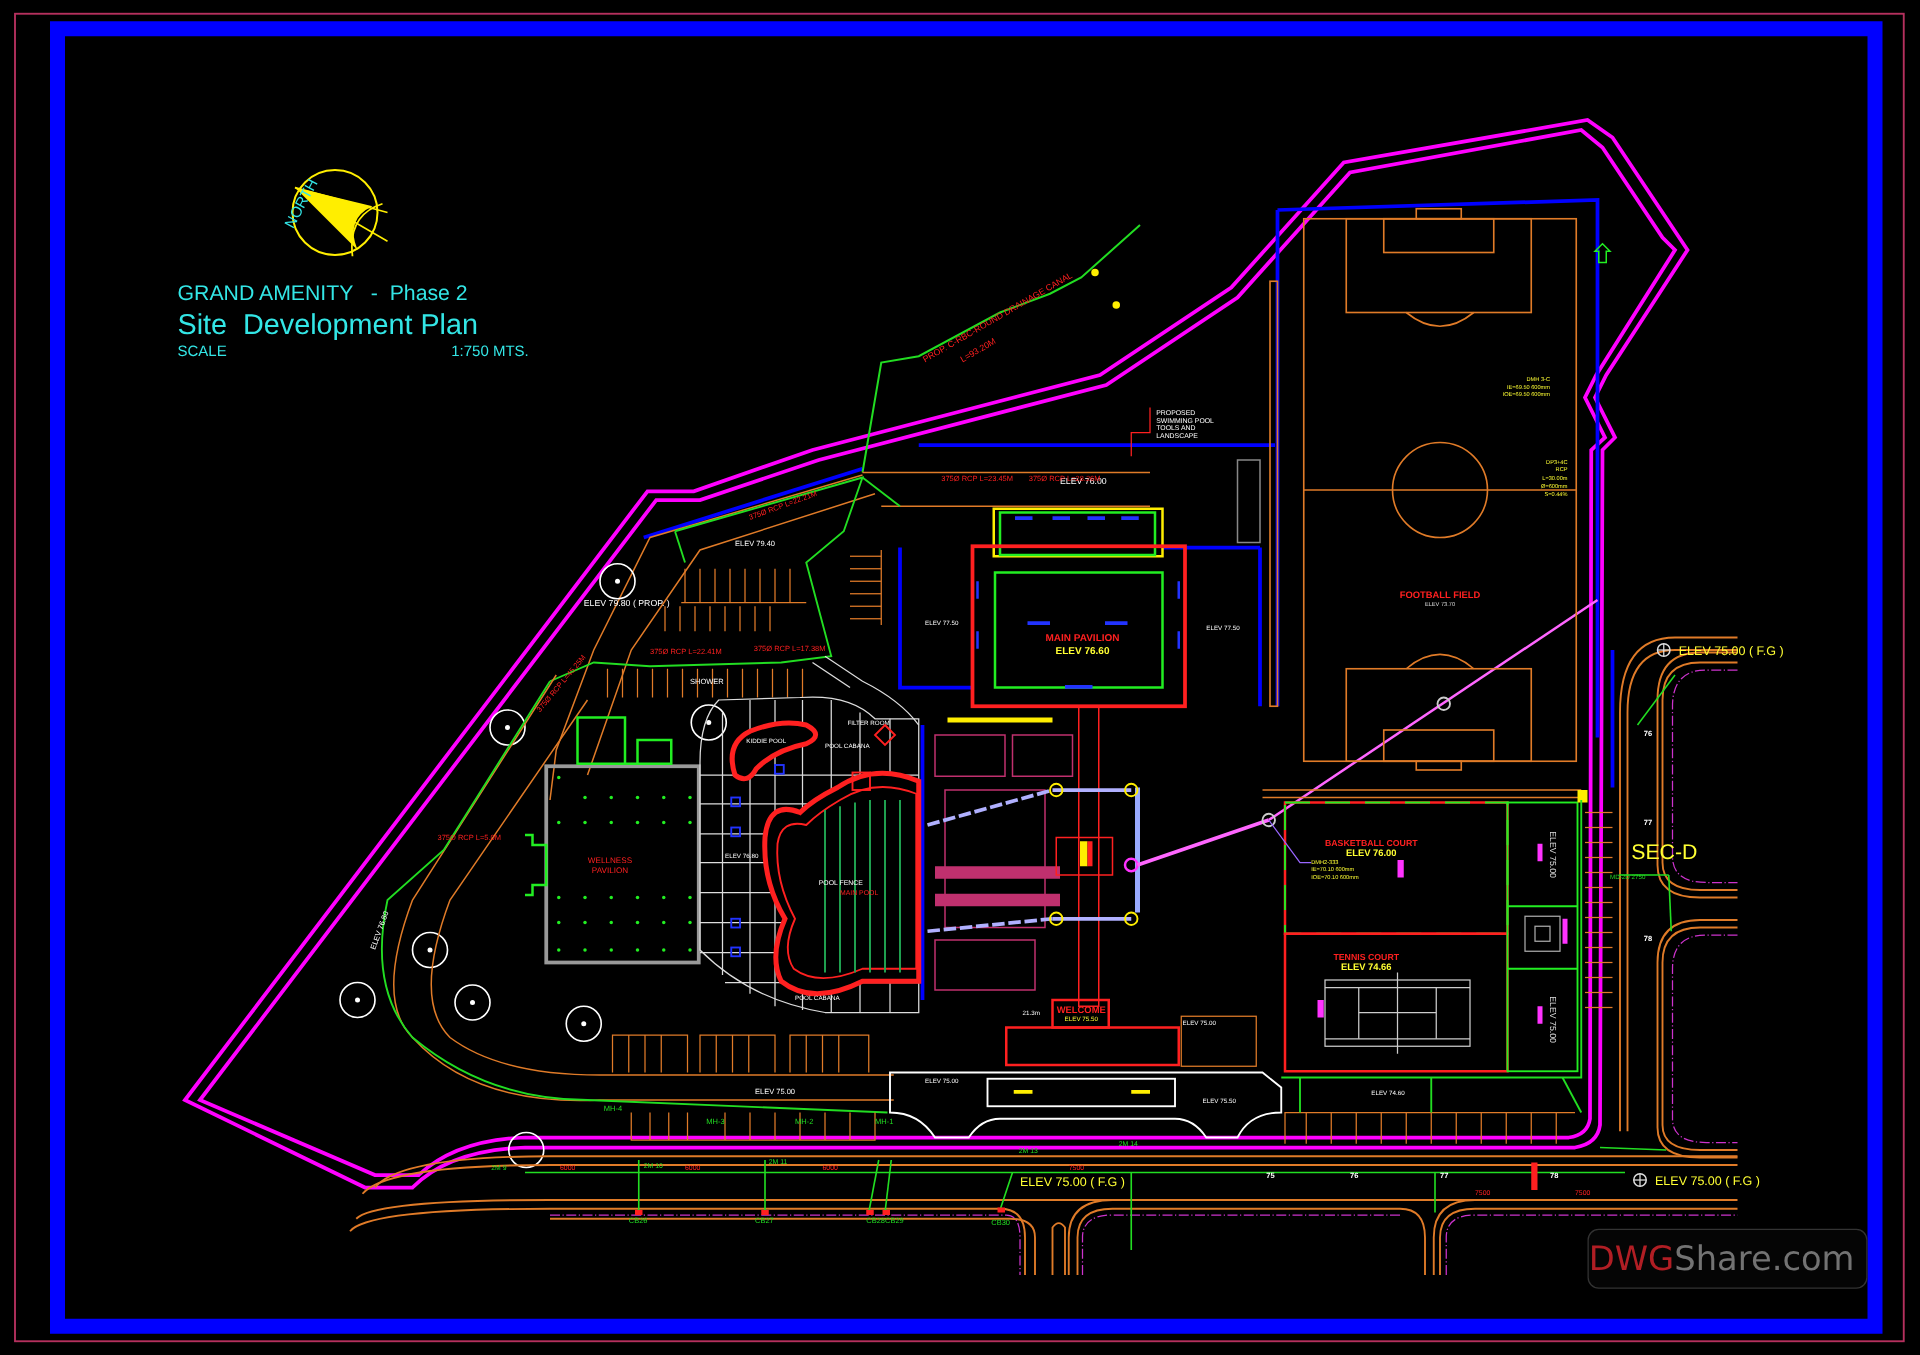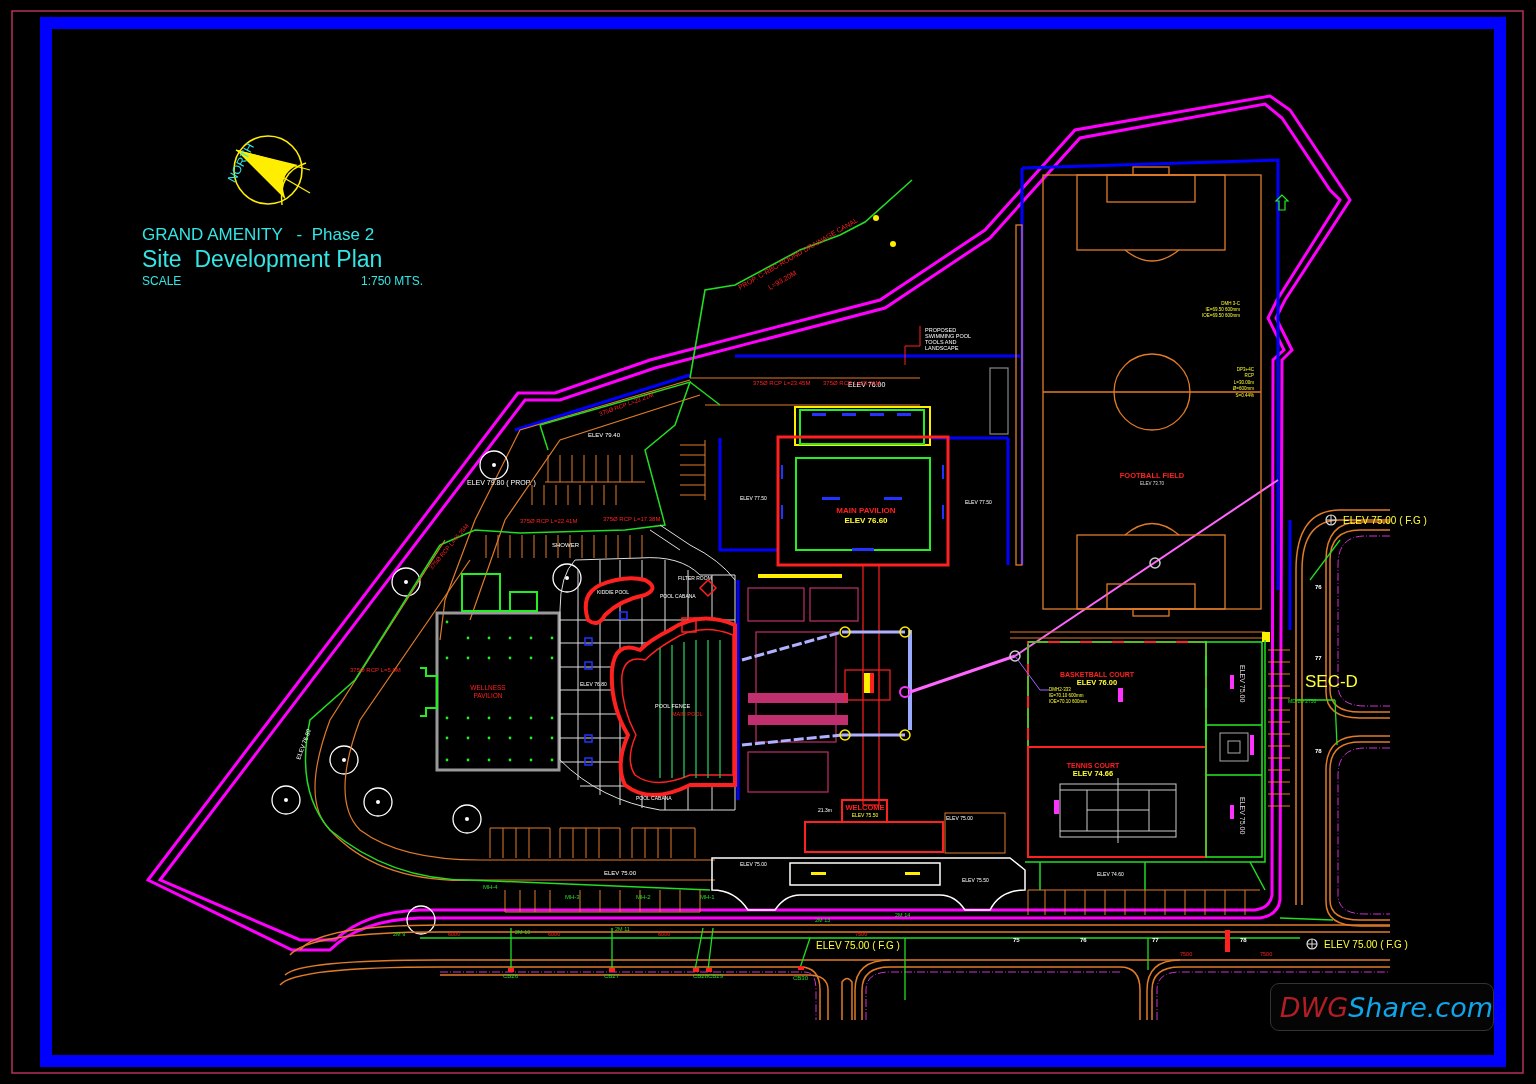--- a/index.html
+++ b/index.html
@@ -1,21 +1,21 @@
 <!DOCTYPE html>
 <html><head>
 <meta charset="utf-8">
 <style>
   html,body{margin:0;padding:0;background:#000;}
   body{width:1536px;height:1084px;overflow:hidden;position:relative;font-family:"Liberation Sans",sans-serif;}
   svg{position:absolute;left:0;top:0;}
   .t{font-family:"Liberation Sans",sans-serif;}
-  .watermark{position:absolute;left:1270px;top:983px;width:222px;height:46px;border:1px solid #333;border-radius:9px;background:#050505;display:flex;align-items:center;justify-content:flex-end;font-family:"DejaVu Sans",sans-serif;font-size:27px;font-style:italic;}
+  .watermark{position:absolute;left:1270px;top:983px;width:222px;height:46px;border:1px solid #333;border-radius:9px;background:#050505;display:flex;align-items:center;justify-content:flex-start;font-family:"DejaVu Sans",sans-serif;font-size:27px;}
   .wm-a{color:#b11e24;}
-  .wm-b{color:#0ea5e9;}
+  .wm-b{color:#737373;}
 </style>
 </head>
 <body>
 
 <svg width="1536" height="1084" viewBox="0 0 1536 1084">
 
   <rect x="12" y="11" width="1511" height="1062" fill="none" stroke="#b5305e" stroke-width="1.5"></rect>
   <rect x="46" y="23" width="1454" height="1038" fill="none" stroke="#0000ff" stroke-width="12"></rect>
 
   <g>

